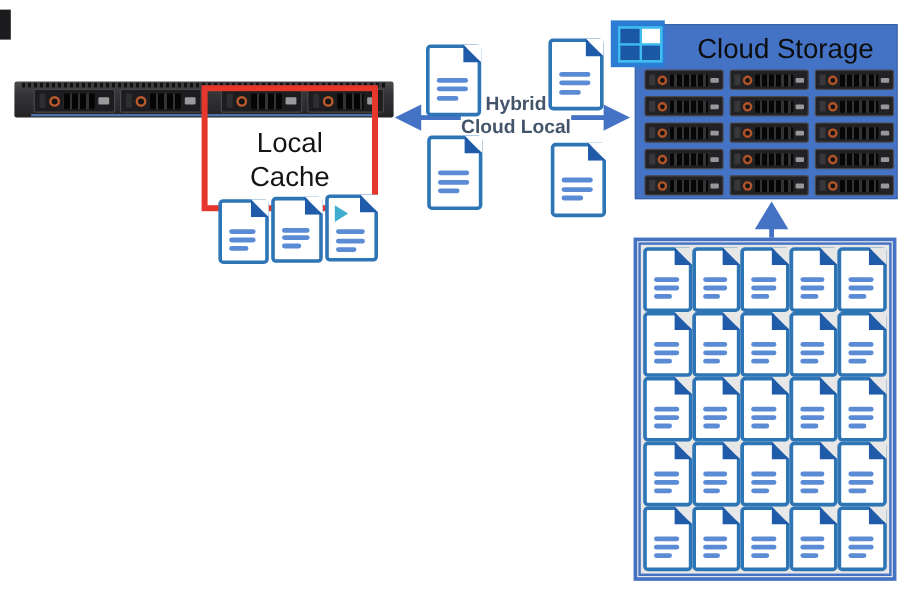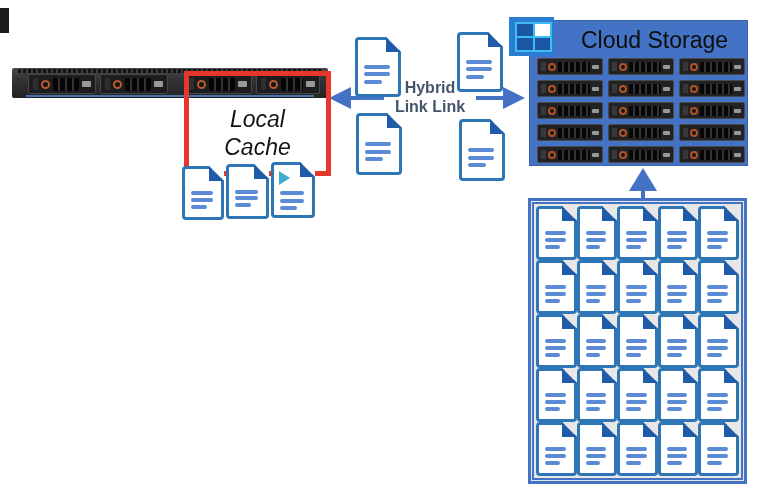--- a/index.html
+++ b/index.html
@@ -24,21 +24,21 @@
   .bay .led { width:9px; height:9px; border-radius:50%; background:#141414;
               border:2px solid #bb5a2d; box-sizing:border-box; flex:none; }
   .bay .vent { flex:1; height:13px; border-radius:1px;
               background:repeating-linear-gradient(90deg,#050505 0 5px,#333335 5px 7px); }
   .bay .tag { width:9px; height:6px; background:#9a9a9c; border-radius:1px; flex:none; }
   .b1{left:16px} .b2{left:88px} .b3{left:172px} .b4{left:244px; width:64px;}
 
   
   .redbox { position:absolute; border:5px solid #E5372B; box-sizing:border-box; z-index:3; }
   .os    { left:25px;  top:71px; width:146px; height:105px; }
-  .cache { left:184px; top:71px; width:147px; height:105px;font-style:italic; }
+  .cache { left:168px; top:71px; width:147px; height:105px; }
   .redbox .lbl { position:absolute; left:0; right:0; bottom:10px; text-align:center;
                  font-size:23px; line-height:28px; color:#141414; }
   .cache .lbl { padding:0 26px; }
 
   
   .doc { position:relative; background:#ffffff; border:3px solid #2E75B6; border-radius:4px;
          box-sizing:border-box; }
   .doc.abs { position:absolute; z-index:4; }
   .doc .fold { position:absolute; top:-3px; right:-3px; width:15px; height:15px; display:block; }
   .doc .fold .cut  { fill:#ffffff; }
@@ -215,21 +215,21 @@
         <div class="ln ln2"></div>
         <div class="ln ln3"></div>
       </div>
     </div>
 
   <div class="h-line"></div>
   <div class="head-left"></div>
   <div class="head-right"></div>
   <div class="link-label">
     <span>Hybrid</span><br>
-    <span>Link Link</span>
+    <span>Cloud Local</span>
   </div>
 
   <div class="cloudbox">
     <div class="cloud-title">Cloud Storage</div>
     <div class="cdrives" id="cdrives">
         <div class="cdrive">
           <div class="blk"></div>
           <div class="led"></div>
           <div class="vent"></div>
           <div class="tag"></div>

